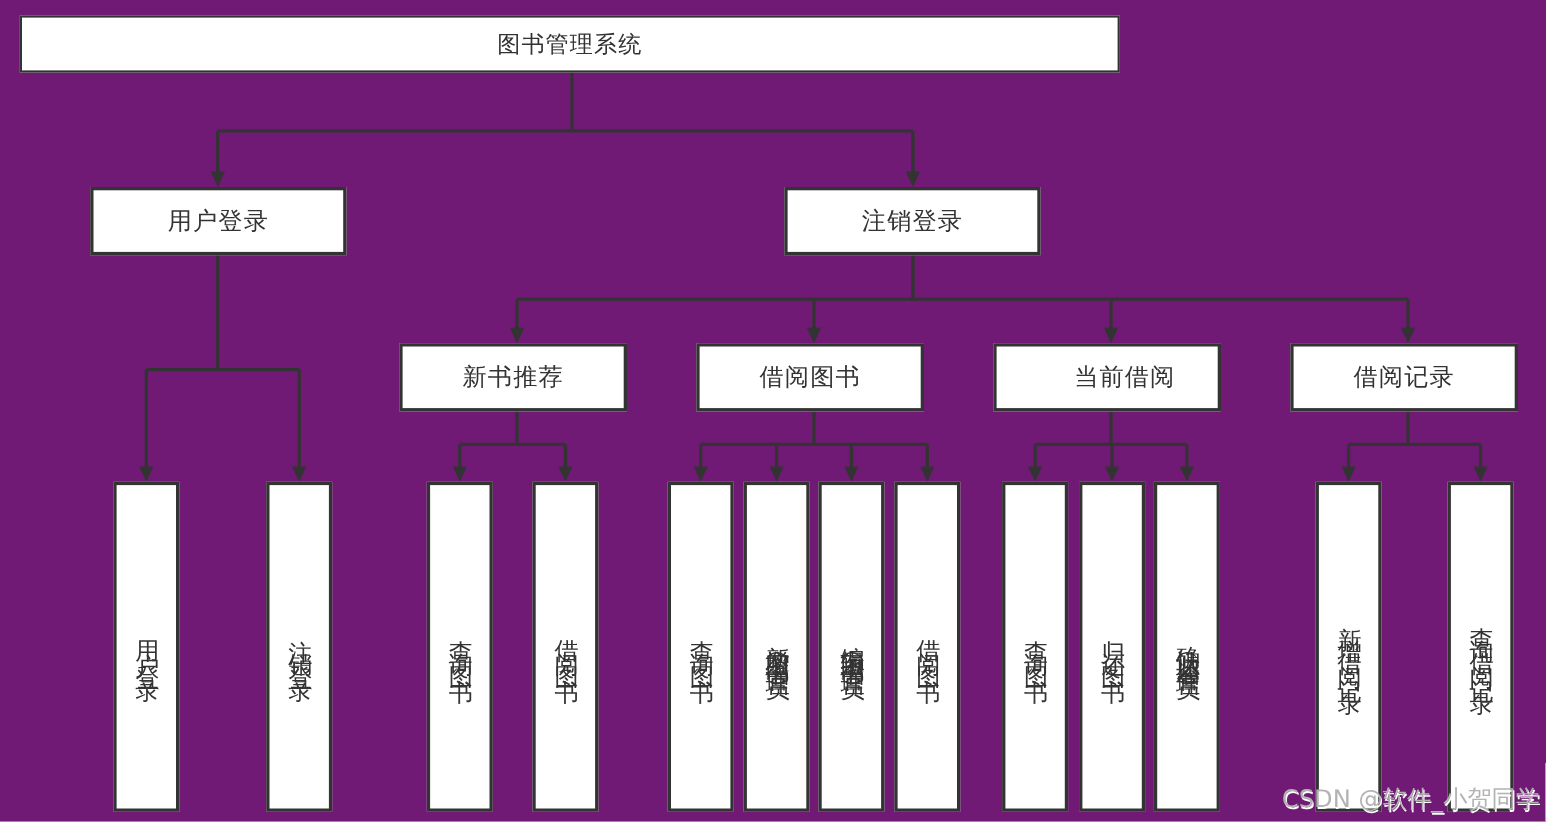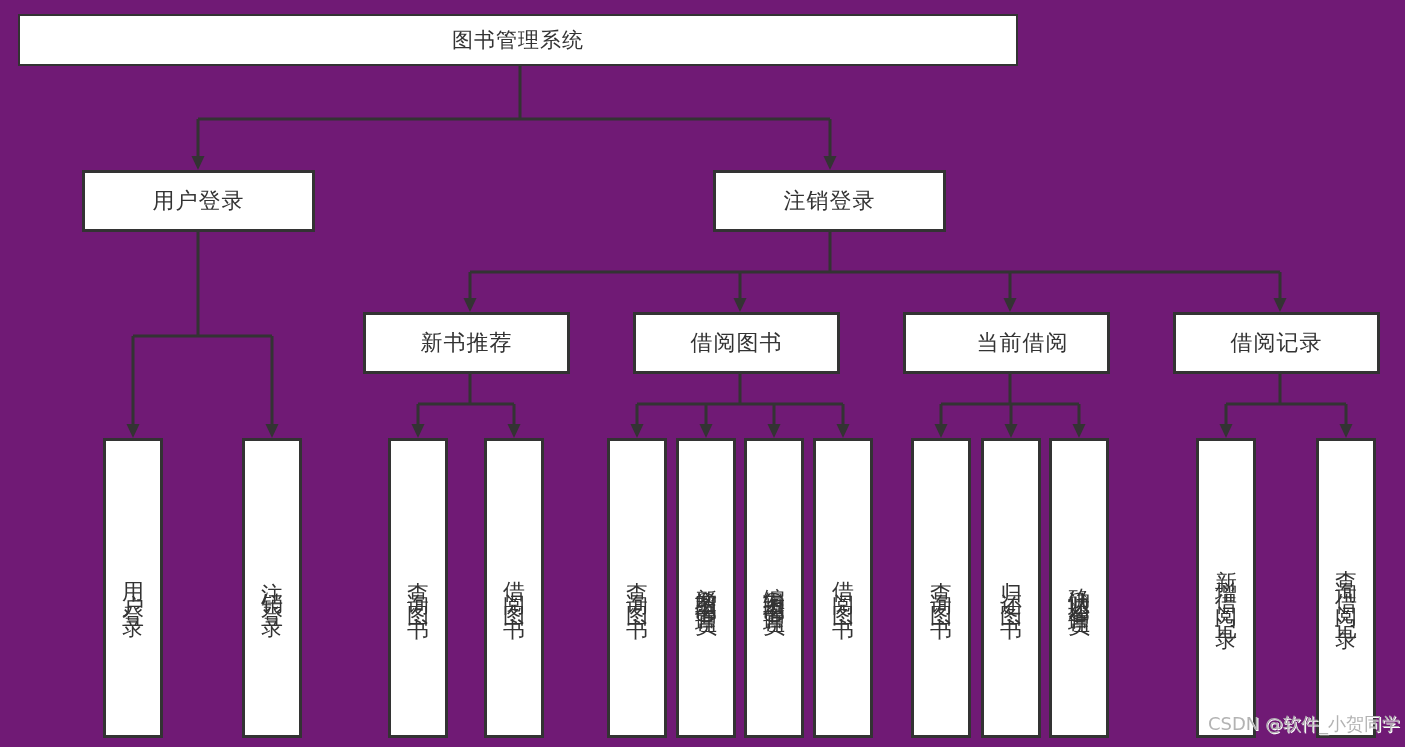--- a/index.html
+++ b/index.html
@@ -47,21 +47,21 @@
     font-size: 22px;
     line-height: 1;
     letter-spacing: 12px;
     color: #333333;
   }
   .leaf.long span { letter-spacing: 4px; }
   .watermark {
     position: absolute;
     right: 5px;
     top: 712px;
-    font-size: 18px;
+    font-size: 22px;
     color: #b3b3b3;
     white-space: nowrap;
     z-index: 3;
     text-shadow: 1px 1px 0 #ffffff;
   }
 </style>
 </head>
 <body>
 
 <div class="canvas">

